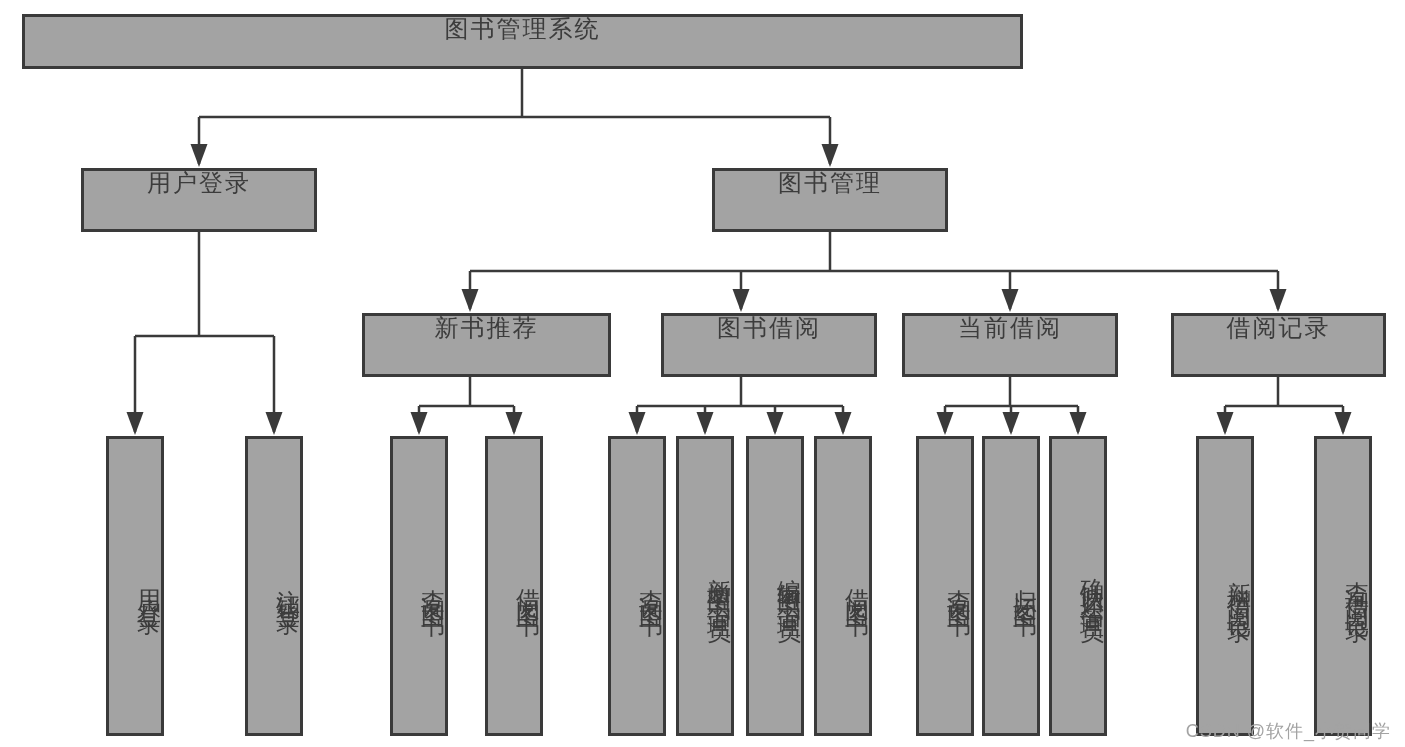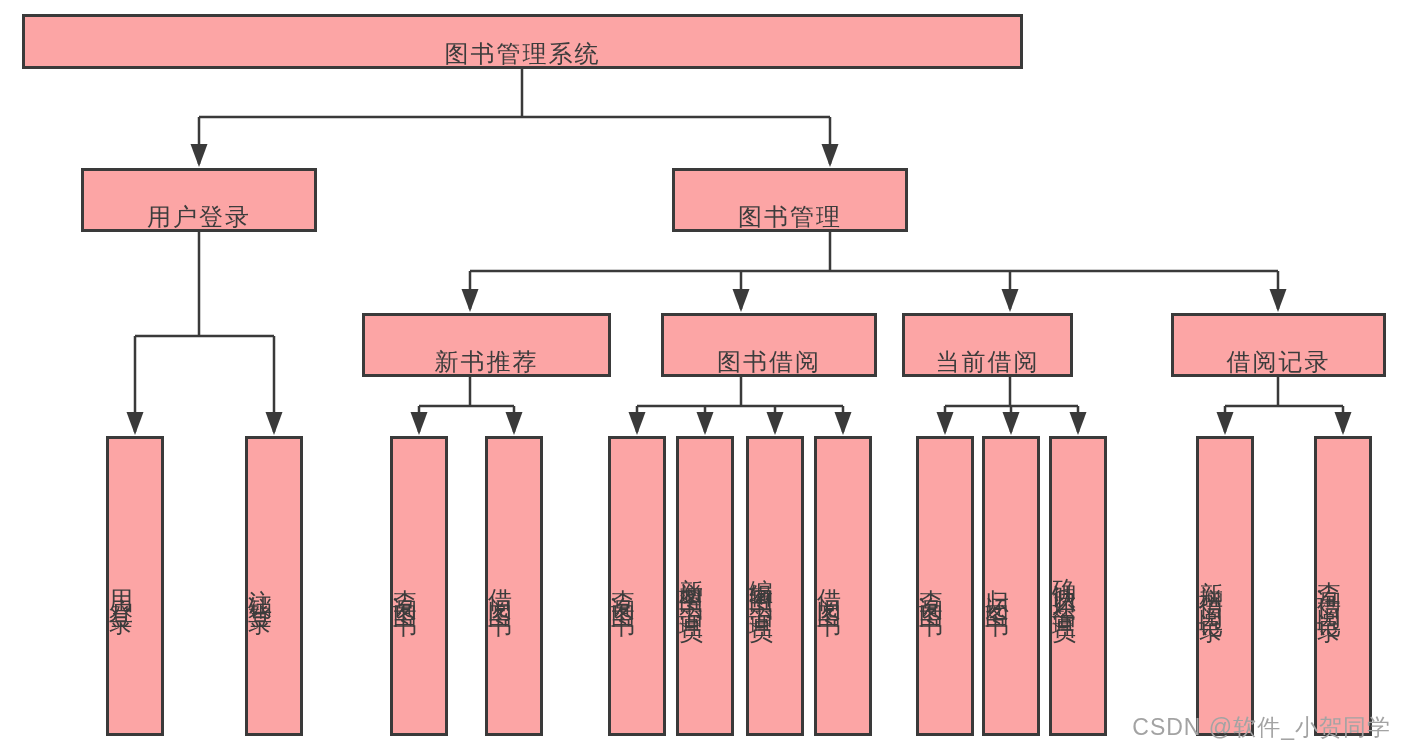--- a/index.html
+++ b/index.html
@@ -19,41 +19,41 @@
     position: absolute;
     left: 0;
     top: 0;
     width: 1405px;
     height: 747px;
   }
   .node {
     position: absolute;
     box-sizing: border-box;
     border: 3px solid #3a3a3a;
-    background: #fca5a5;
+    background: #a3a3a3;
     color: #3c3c3c;
     display: flex;
-    align-items: flex-end;
+    align-items: flex-start;
     justify-content: center;
     font-size: 24px;
     letter-spacing: 2px;
     white-space: nowrap;
     line-height: 1;
   }
   .leaf {
     writing-mode: vertical-rl;
     text-orientation: mixed;
     letter-spacing: 8px;
     font-size: 24px;
   }
   .watermark {
     position: absolute;
     right: 14px;
     bottom: 4px;
-    font-size: 23px;
+    font-size: 18px;
     letter-spacing: 1px;
     color: #a3a3a3;
     white-space: nowrap;
   }
 </style>
 </head>
 <body>
 
 <div class="canvas">
 
@@ -98,31 +98,31 @@
     </g>
   </svg>
 
   <div class="node" style="left:22px; top:14px; width:1001px; height:55px;">
     <span>图书管理系统</span>
   </div>
 
   <div class="node" style="left:81px; top:168px; width:236px; height:64px;">
     <span>用户登录</span>
   </div>
-  <div class="node" style="left:672px; top:168px; width:236px; height:64px;">
+  <div class="node" style="left:712px; top:168px; width:236px; height:64px;">
     <span>图书管理</span>
   </div>
 
   <div class="node" style="left:362px; top:313px; width:249px; height:64px;">
     <span>新书推荐</span>
   </div>
   <div class="node" style="left:633px; top:313px; width:216px; height:64px;margin-left:28px;">
     <span>图书借阅</span>
   </div>
-  <div class="node" style="left:902px; top:313px; width:171px; height:64px;">
+  <div class="node" style="left:902px; top:313px; width:216px; height:64px;">
     <span>当前借阅</span>
   </div>
   <div class="node" style="left:1171px; top:313px; width:215px; height:64px;">
     <span>借阅记录</span>
   </div>
 
   <div class="node leaf" style="left:106px; top:436px; width:58px; height:300px;">
     <span>用户登录</span>
   </div>
   <div class="node leaf" style="left:245px; top:436px; width:58px; height:300px;">

